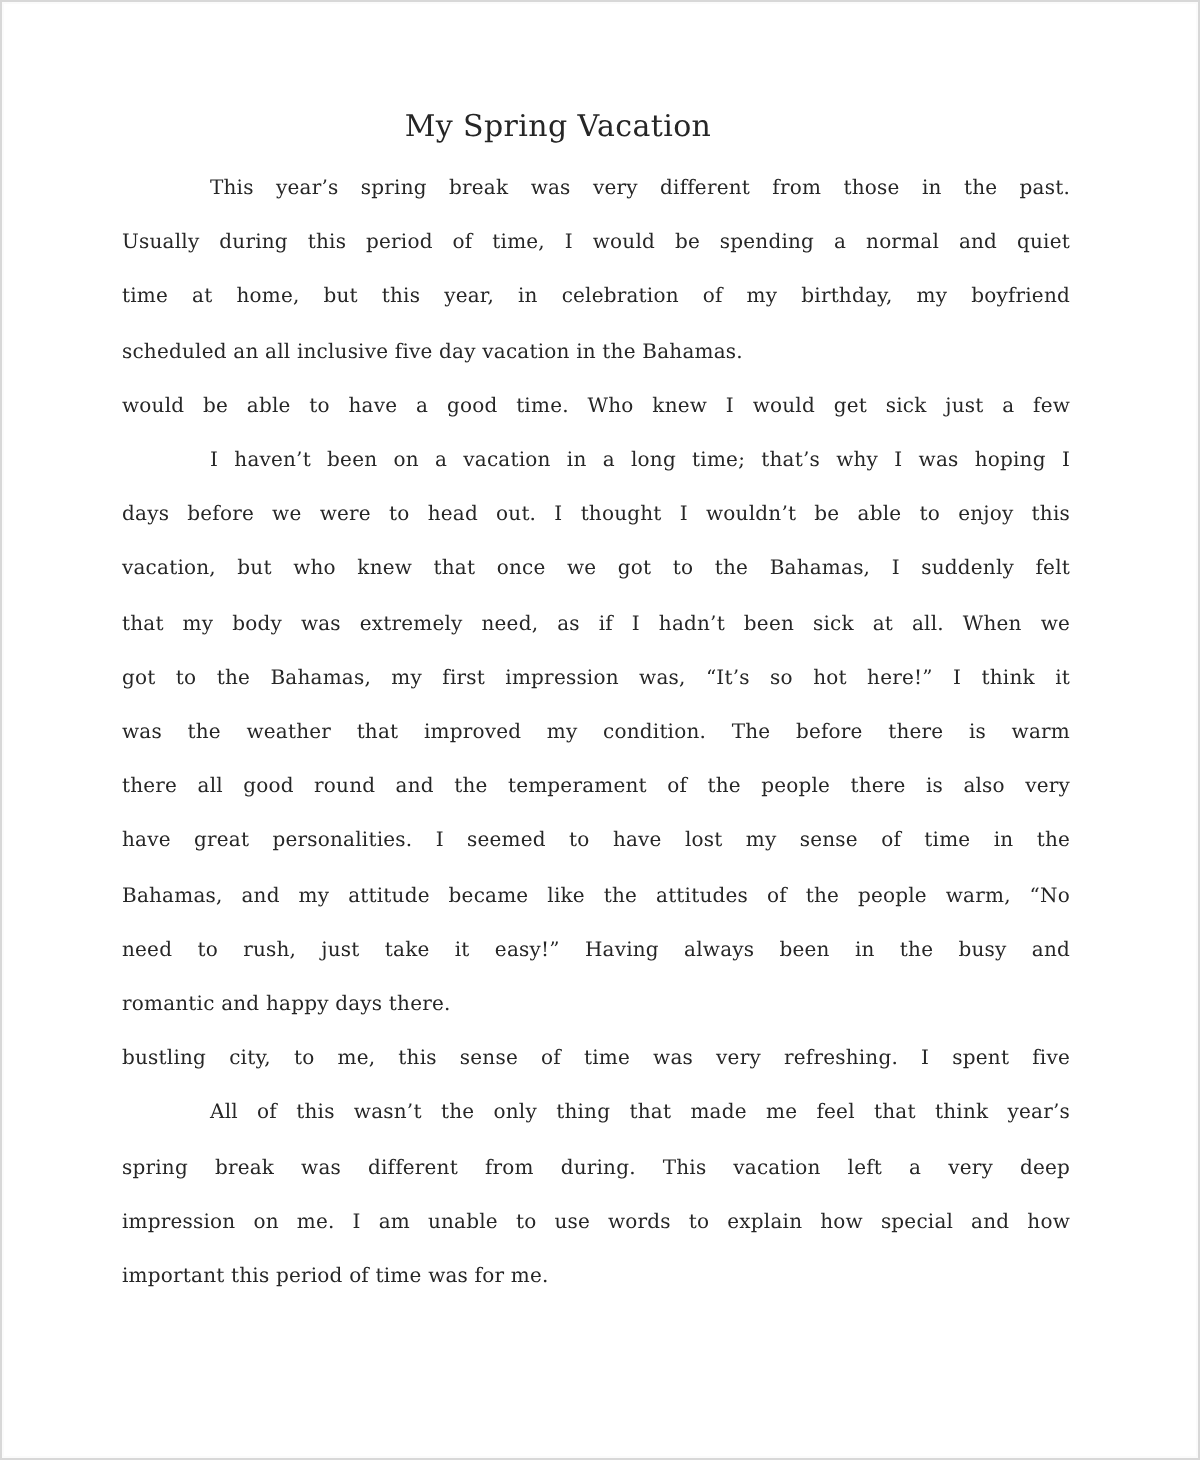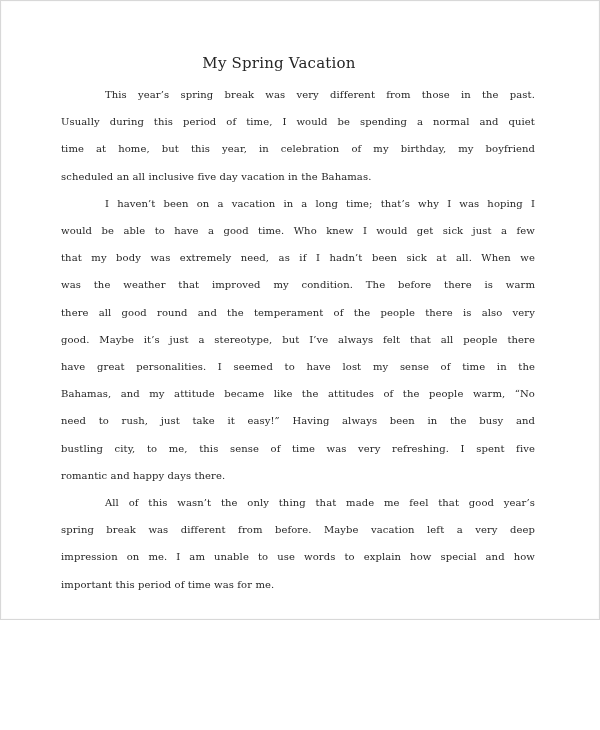--- a/index.html
+++ b/index.html
@@ -3,21 +3,21 @@
 <meta charset="utf-8">
 <style>
   html, body {
     margin: 0;
     padding: 0;
     background: #ffffff;
   }
   .page {
     position: relative;
     width: 600px;
-    height: 620px;
+    height: 730px;
     box-sizing: border-box;
     background: #ffffff;
     border: 1px solid #d8d8d8;
     box-shadow: inset 0 0 0 1px #fbfbfb;
     font-family: "DejaVu Serif", "Liberation Serif", serif;
     color: #262626;
     overflow: hidden;
   }
   .content {
     box-sizing: border-box;
@@ -57,33 +57,35 @@
   <div class="content">
     <h1 class="doc-title">My Spring Vacation</h1>
     <div>
         <div class="para">
           <div class="line firstline">This year’s spring break was very different from those in the past.</div>
           <div class="line">Usually during this period of time, I would be spending a normal and quiet</div>
           <div class="line">time at home, but this year, in celebration of my birthday, my boyfriend</div>
           <div class="line lastline">scheduled an all inclusive five day vacation in the Bahamas.</div>
         </div>
         <div class="para">
+          <div class="line">would be able to have a good time.  Who knew I would get sick just a few</div>
           <div class="line firstline">I haven’t been on a vacation in a long time; that’s why I was hoping I</div>
-          <div class="line">would be able to have a good time.  Who knew I would get sick just a few</div>
+          <div class="line">days before we were to head out.  I thought I wouldn’t be able to enjoy this</div>
+          <div class="line">vacation, but who knew that once we got to the Bahamas, I suddenly felt</div>
           <div class="line">that my body was extremely need, as if I hadn’t been sick at all.  When we</div>
+          <div class="line">got to the Bahamas, my first impression was, “It’s so hot here!”  I think it</div>
           <div class="line">was the weather that improved my condition.  The before there is warm</div>
           <div class="line">there all good round and the temperament of the people there is also very</div>
-          <div class="line">good.  Maybe it’s just a stereotype, but I’ve always felt that all people there</div>
           <div class="line">have great personalities.  I seemed to have lost my sense of time in the</div>
           <div class="line">Bahamas, and my attitude became like the attitudes of the people warm, “No</div>
           <div class="line">need to rush, just take it easy!”  Having always been in the busy and</div>
+          <div class="line lastline">romantic and happy days there.</div>
           <div class="line">bustling city, to me, this sense of time was very refreshing.  I spent five</div>
-          <div class="line lastline">romantic and happy days there.</div>
         </div>
         <div class="para">
-          <div class="line firstline">All of this wasn’t the only thing that made me feel that good year’s</div>
-          <div class="line">spring break was different from before.  Maybe vacation left a very deep</div>
+          <div class="line firstline">All of this wasn’t the only thing that made me feel that think year’s</div>
+          <div class="line">spring break was different from during.  This vacation left a very deep</div>
           <div class="line">impression on me.  I am unable to use words to explain how special and how</div>
           <div class="line lastline">important this period of time was for me.</div>
         </div>
       </div>
   </div>
 </div>
 
 </body></html>

